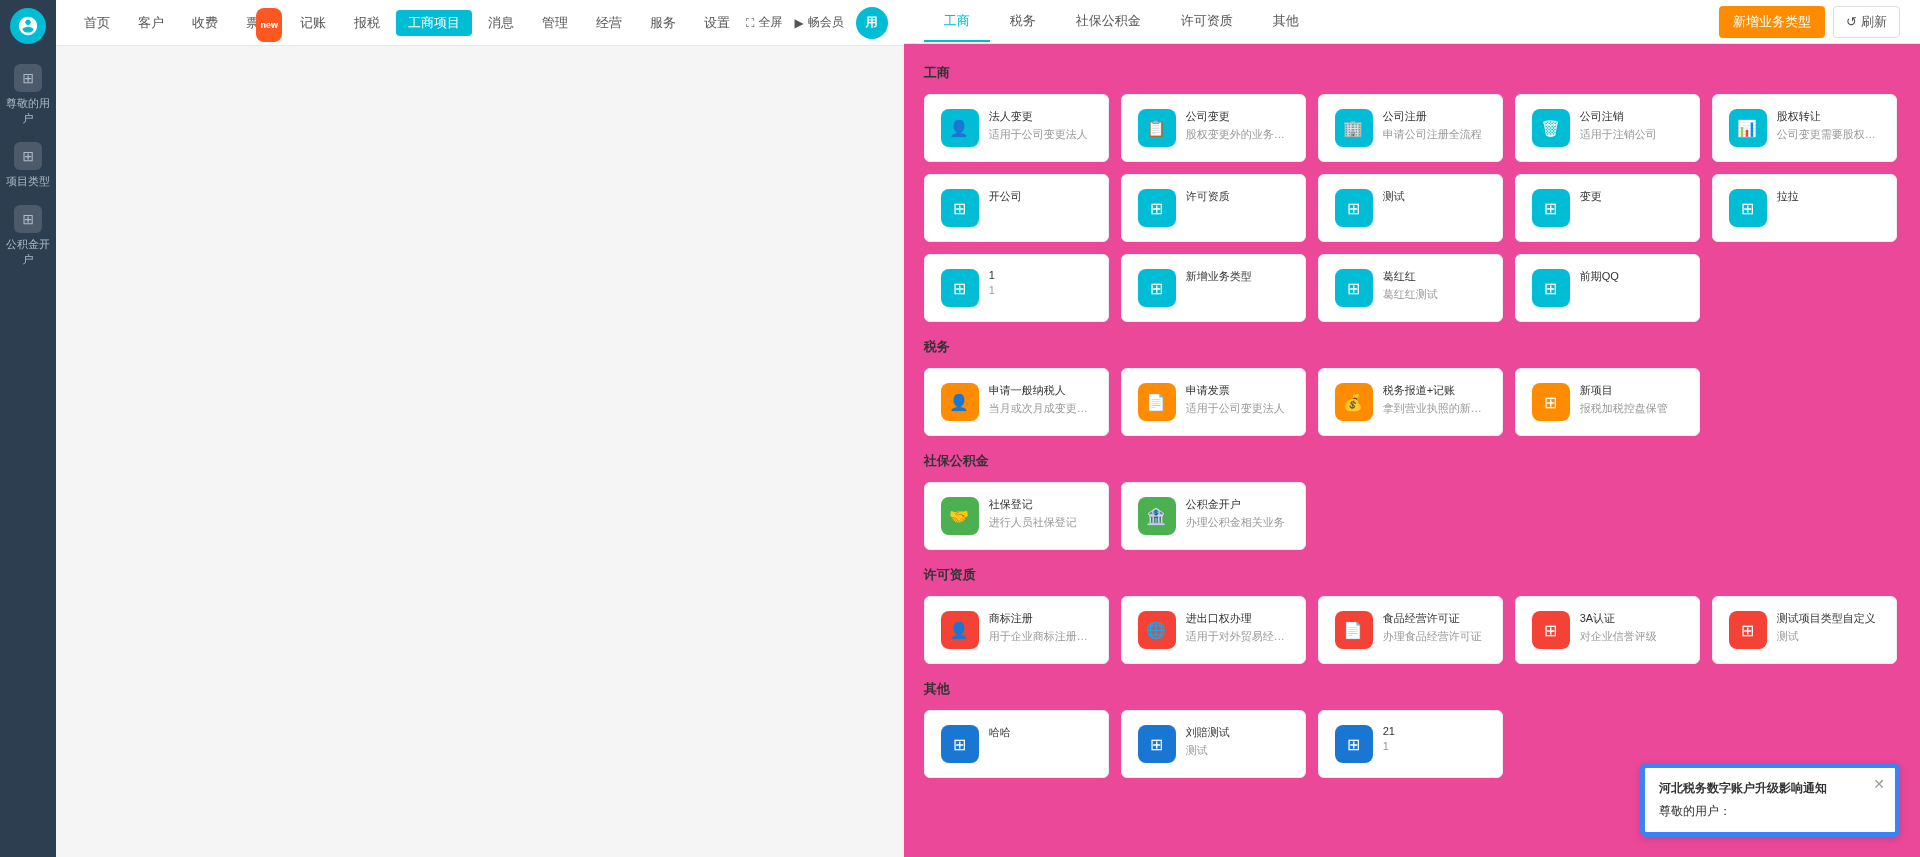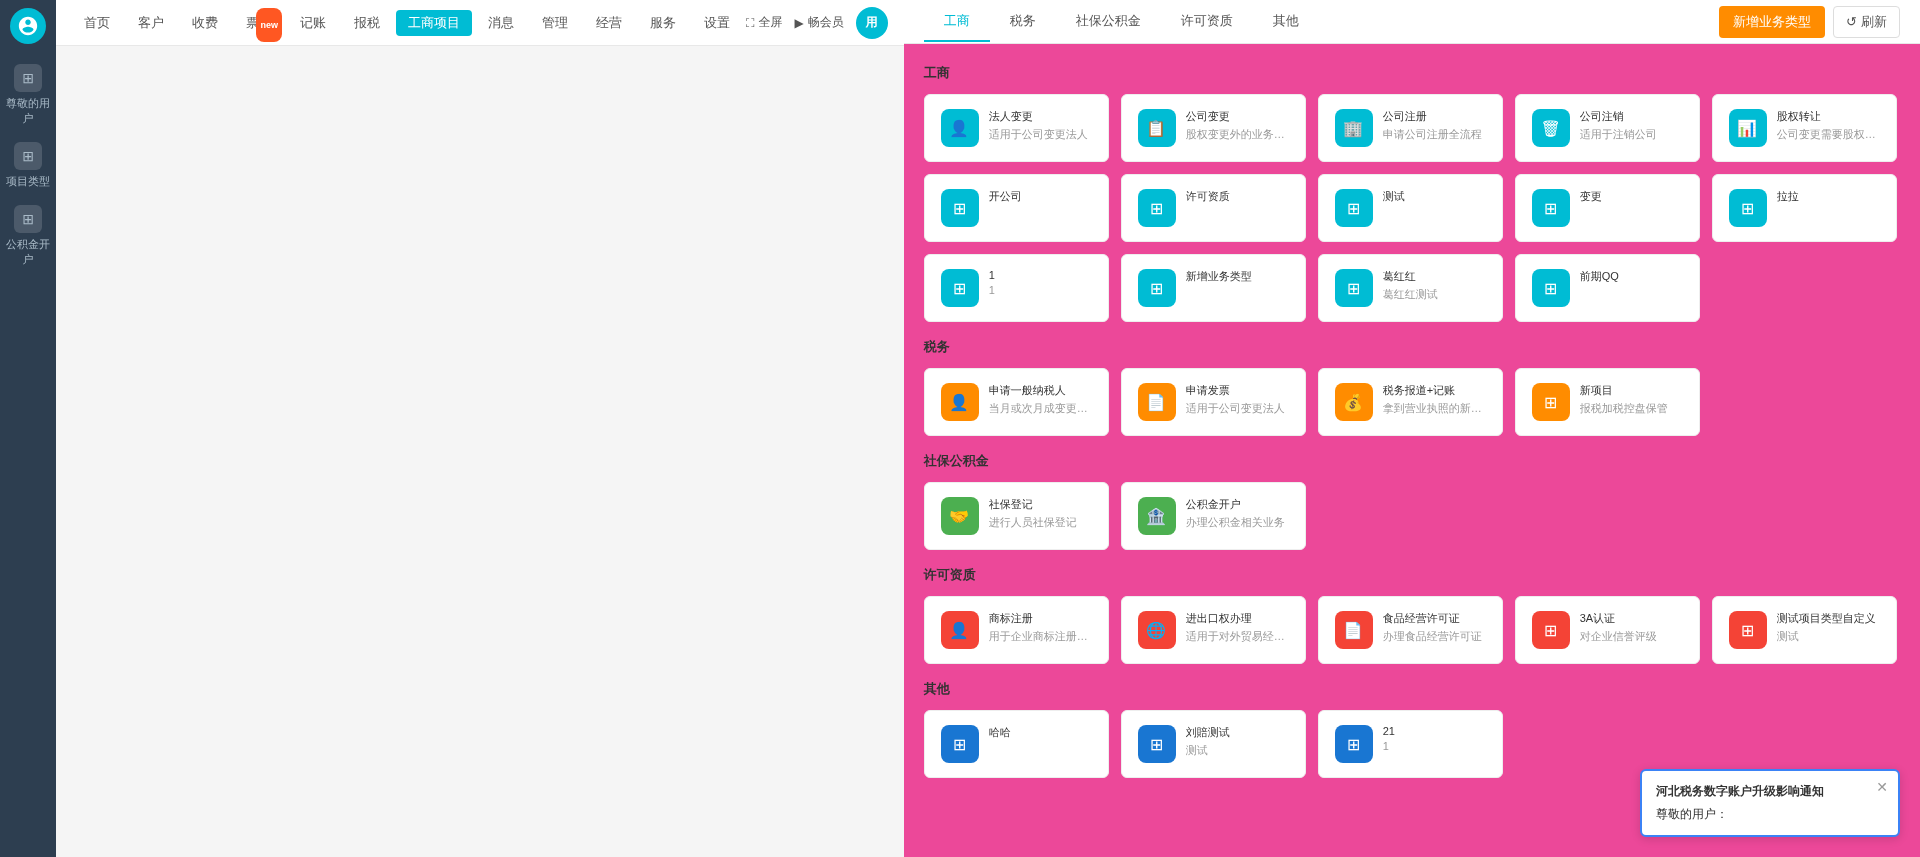--- a/index.html
+++ b/index.html
@@ -228,21 +228,21 @@
     .card-title { font-size: 11px; color: #333; font-weight: 500; margin-bottom: 3px; white-space: nowrap; overflow: hidden; text-overflow: ellipsis; }
     .card-desc { font-size: 11px; color: #999; white-space: nowrap; overflow: hidden; text-overflow: ellipsis; }
 
     
     .notify-popup {
       position: fixed;
       bottom: 20px;
       right: 20px;
       width: 260px;
       background: #fff;
-      border: 2px solid #3b82f6;
+      border: 5px solid #3b82f6;
       border-radius: 6px;
       box-shadow: 0 2px 10px rgba(0,0,0,0.15);
       padding: 12px 14px;
       font-size: 12px;
       color: #333;
     }
     .notify-title {
       font-size: 12px;
       font-weight: 600;
       margin-bottom: 6px;

